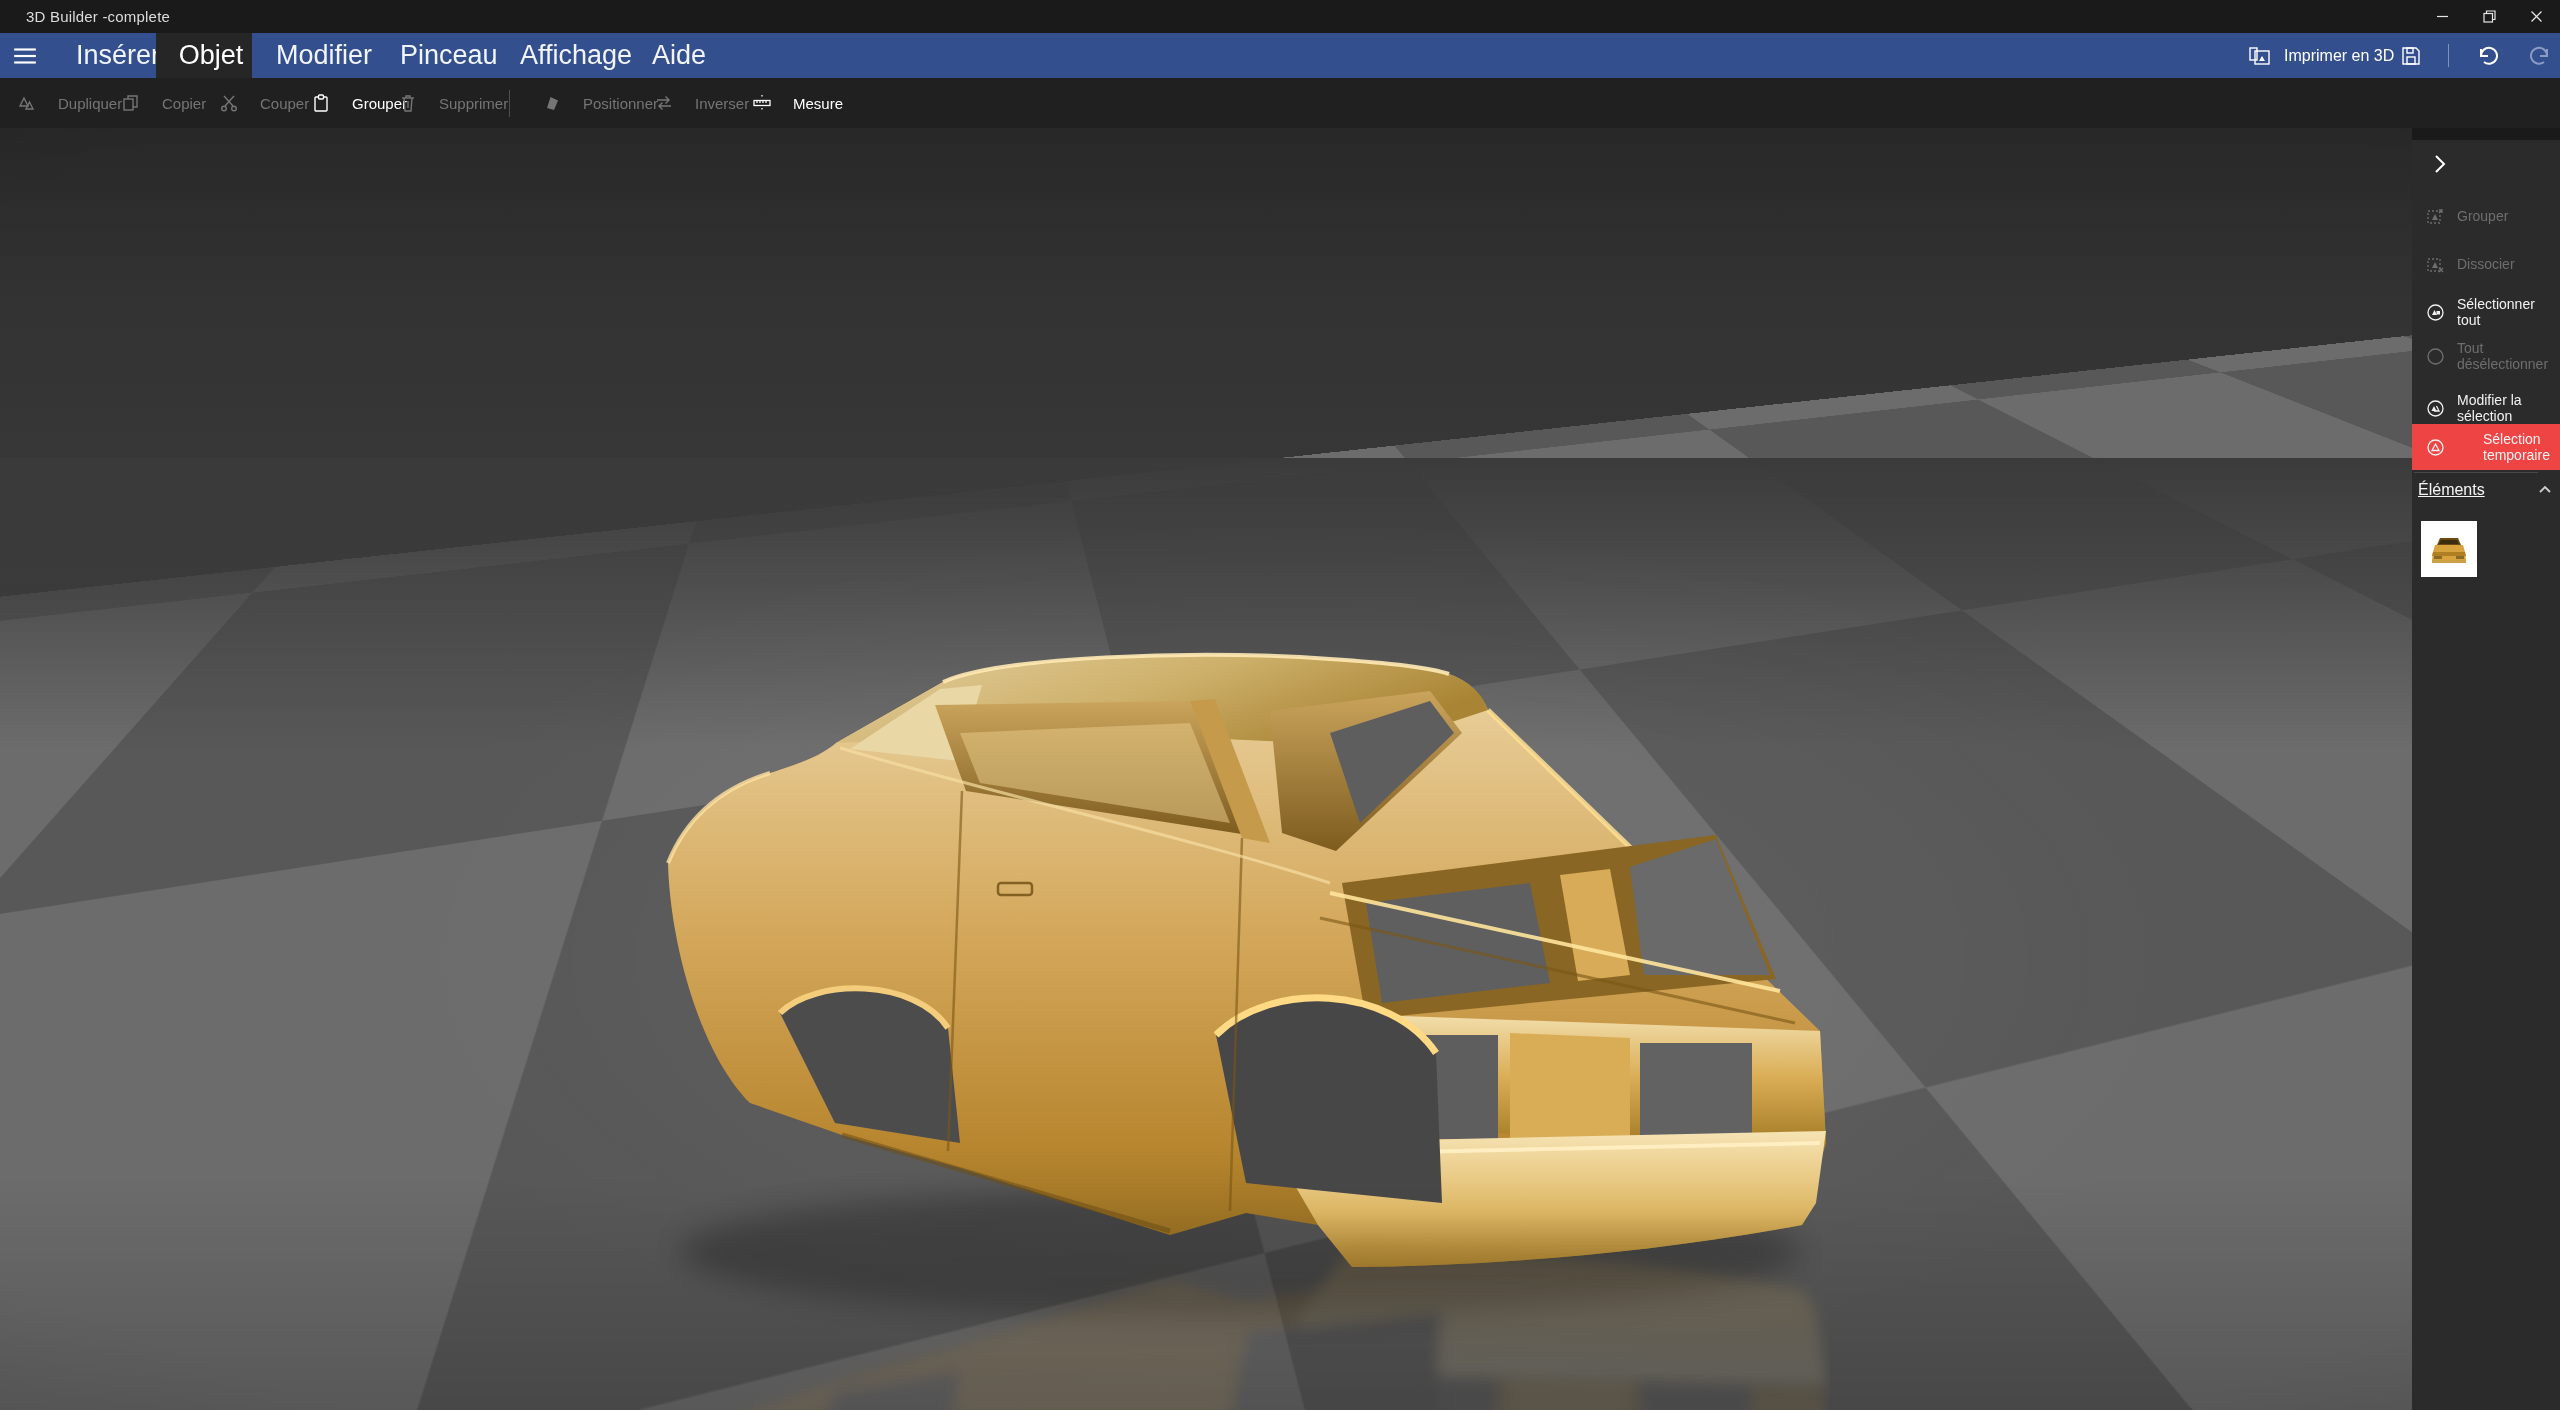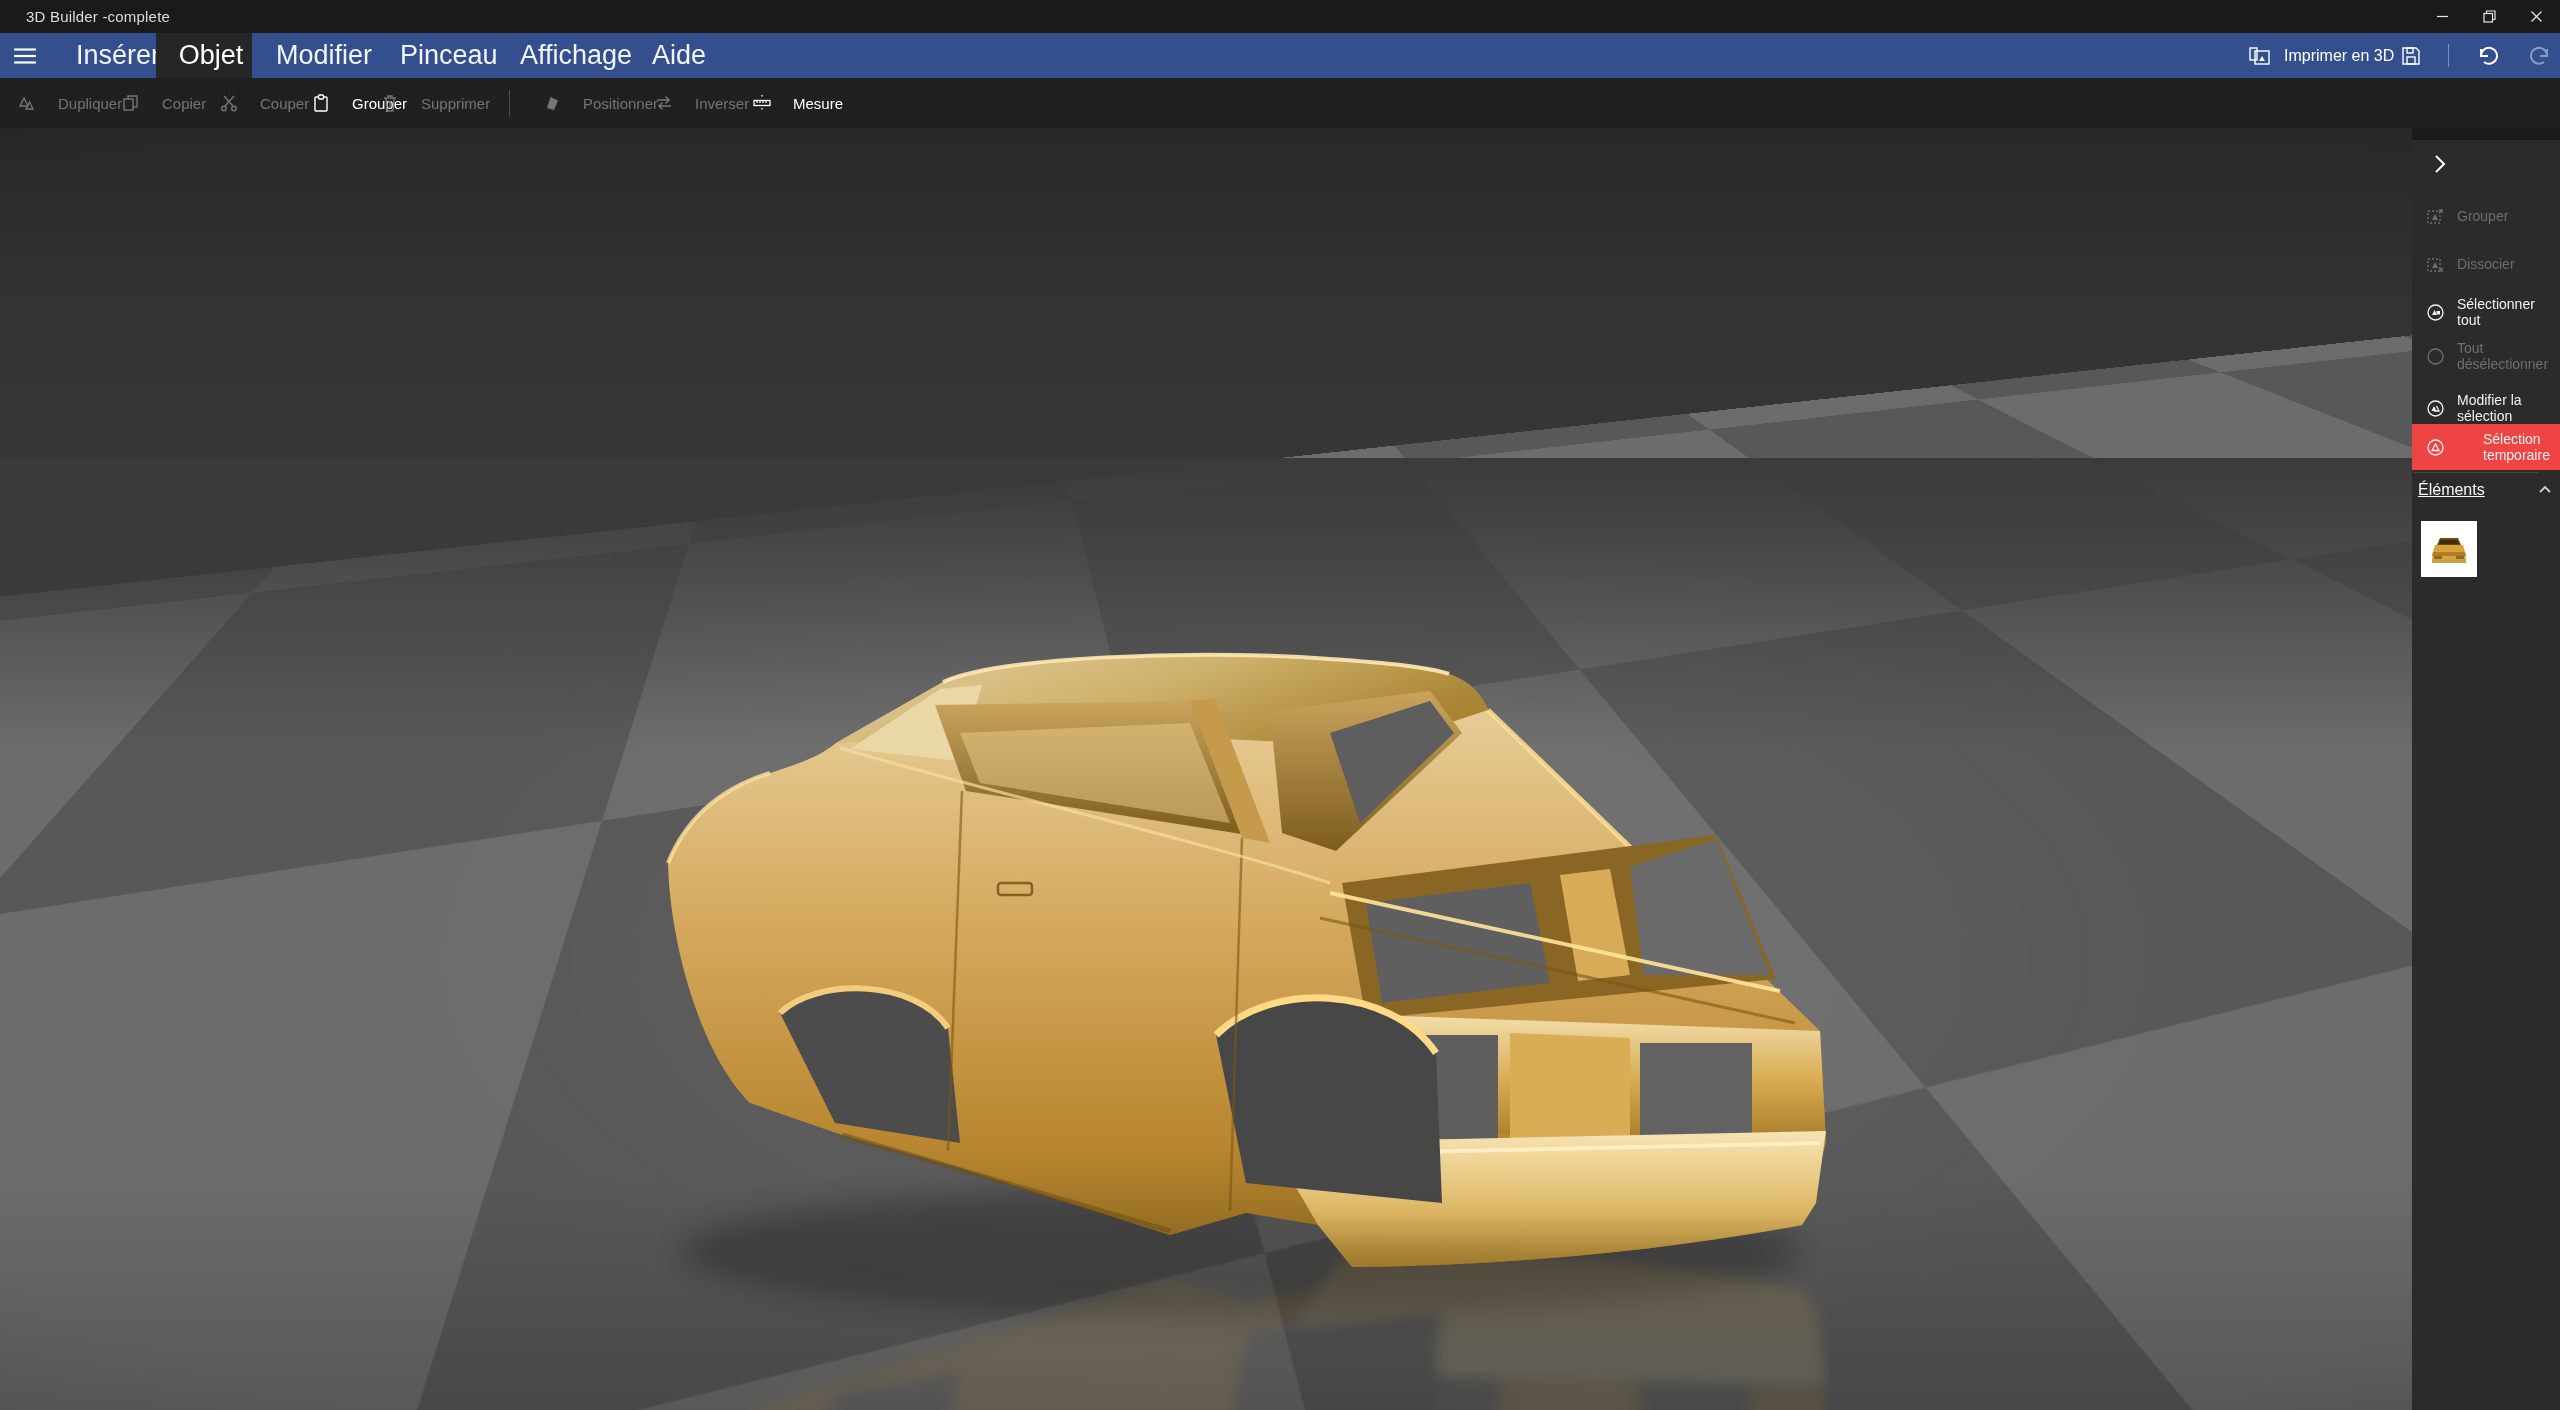--- a/index.html
+++ b/index.html
@@ -155,21 +155,21 @@
       </svg>
     <span>Couper</span>
   </div>
   <div class="tool-item" style="left:311px">
     <svg viewBox="0 0 20 20" fill="none" stroke="currentColor" stroke-width="1.4">
       <rect x="4" y="4" width="12" height="14" rx="1"></rect>
         <rect x="7.5" y="2" width="5" height="4" rx="1" fill="#202020"></rect>
       </svg>
     <span>Grouper</span>
   </div>
-  <div class="tool-item disabled" style="left:380px">
+  <div class="tool-item disabled" style="left:398px">
     <svg viewBox="0 0 20 20" fill="none" stroke="currentColor" stroke-width="1.4">
       <path d="M4 5 h12"></path>
         <path d="M6 5 l1 13 h6 l1 -13"></path>
         <path d="M8 5 V3 h4 v2"></path>
         <line x1="10" y1="8" x2="10" y2="15"></line>
       </svg>
     <span>Supprimer</span>
   </div>
   <div class="tool-sep"></div>
   <div class="tool-item disabled" style="left:542px">

